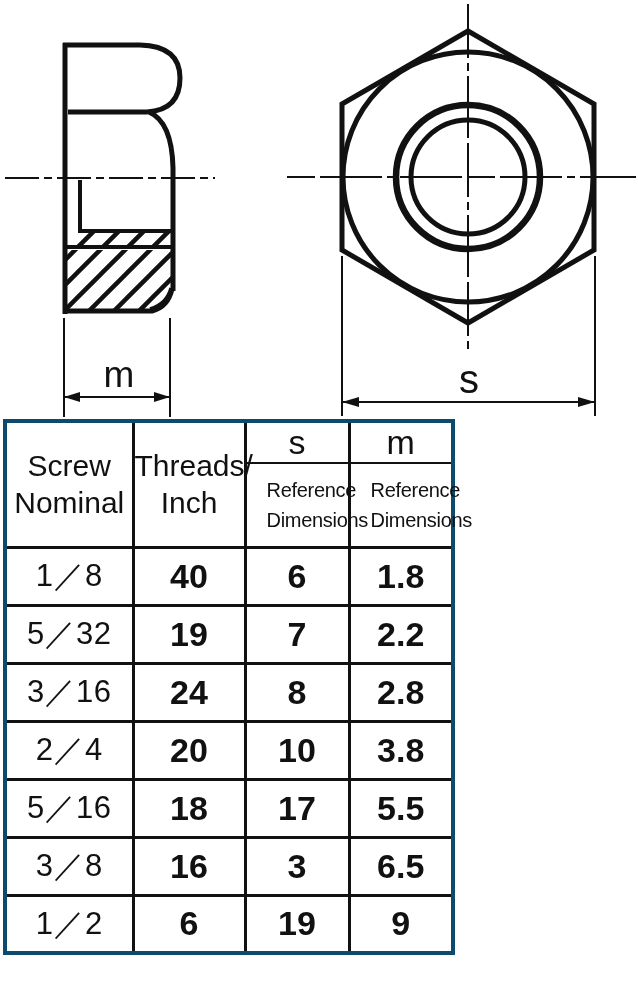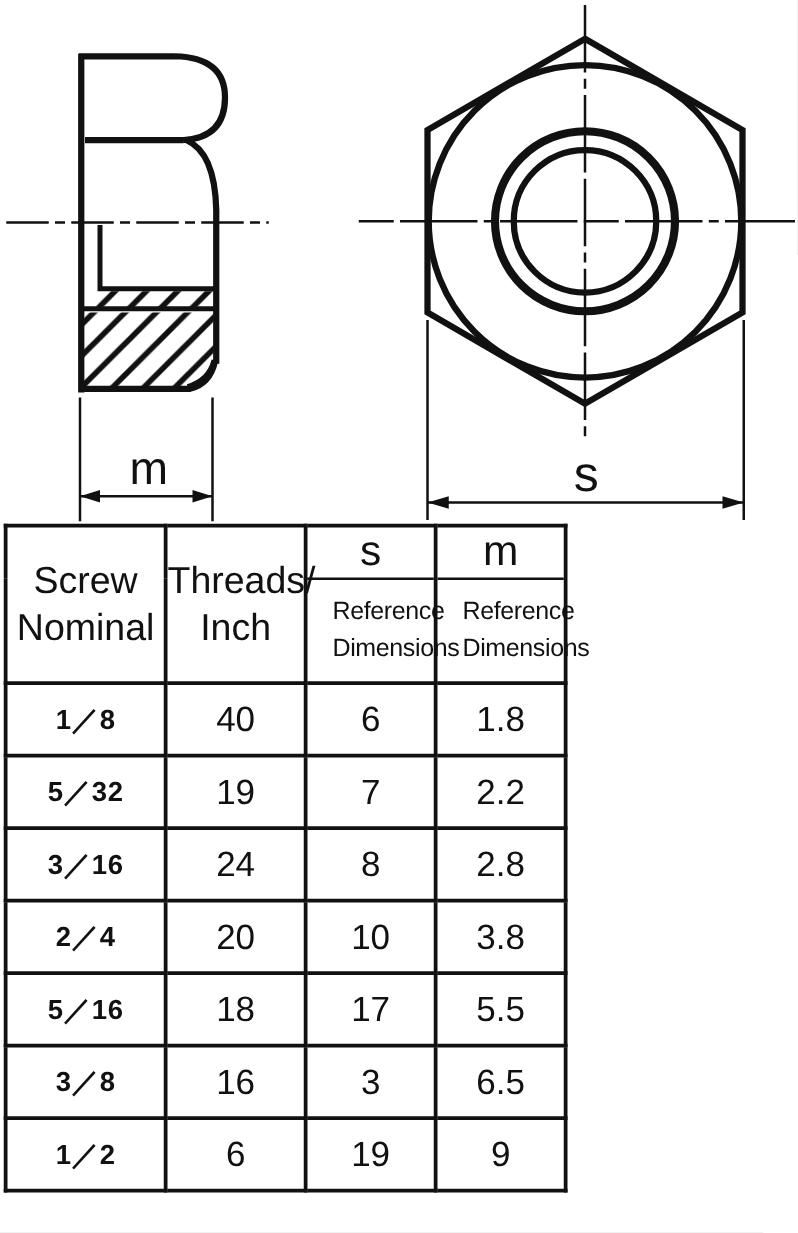--- a/index.html
+++ b/index.html
@@ -18,38 +18,38 @@
     width: 638px; height: 421px;
   }
   .dim-table {
     position: absolute;
     left: 3px;
     top: 419px;
     width: 450px;
     border-collapse: collapse;
     table-layout: fixed;
     background: #ffffff;
-    border: 2px solid #0c4a6e;
+    border: 4px solid #0c4a6e;
   }
   .dim-table th, .dim-table td {
     border: 3px solid #111111;
     text-align: center;
     vertical-align: middle;
     padding: 0;
     white-space: pre-line;
     color: #111111;
   }
   tr.hr-top   { height: 42px; }
   tr.hr-sub   { height: 84px; }
   tr.data-row { height: 58px; }
   th.main-th { font-weight: normal; font-size: 30px; line-height: 1.25; }
   th.unit-th { font-weight: normal; font-size: 34px; line-height: 1.1; border-bottom-width: 2px; }
   th.sub-th  { font-weight: normal; font-size: 20px; line-height: 1.5; letter-spacing: -0.3px; border-top-width: 2px; padding-left: 20px; }
-  td.num-cell { font-size: 28px; }
-  td.nominal-cell { font-size: 22px; font-weight: bold; letter-spacing: 0.5px; }
+  td.num-cell { font-size: 34px; font-weight: bold; }
+  td.nominal-cell { font-size: 31px; font-weight: normal; letter-spacing: 0.5px; }
 </style>
 </head>
 <body>
 
 <div class="canvas">
 
   <svg class="drawing-svg" viewBox="0 0 638 421">
     <defs>
       <pattern id="hatch" patternUnits="userSpaceOnUse" width="25" height="25">
         <path d="M-6,6 L6,-6 M0,25 L25,0 M19,31 L31,19" stroke="#111111" stroke-width="4.5" fill="none"></path>

